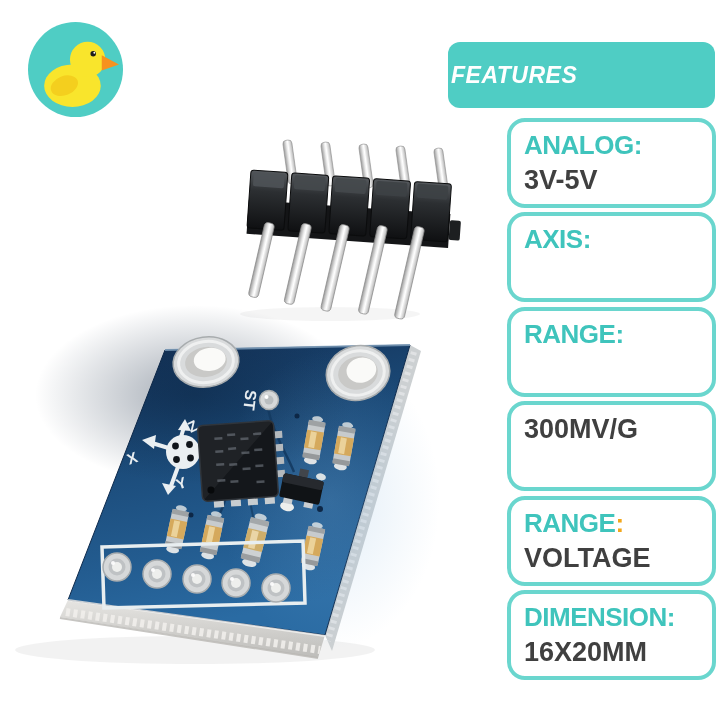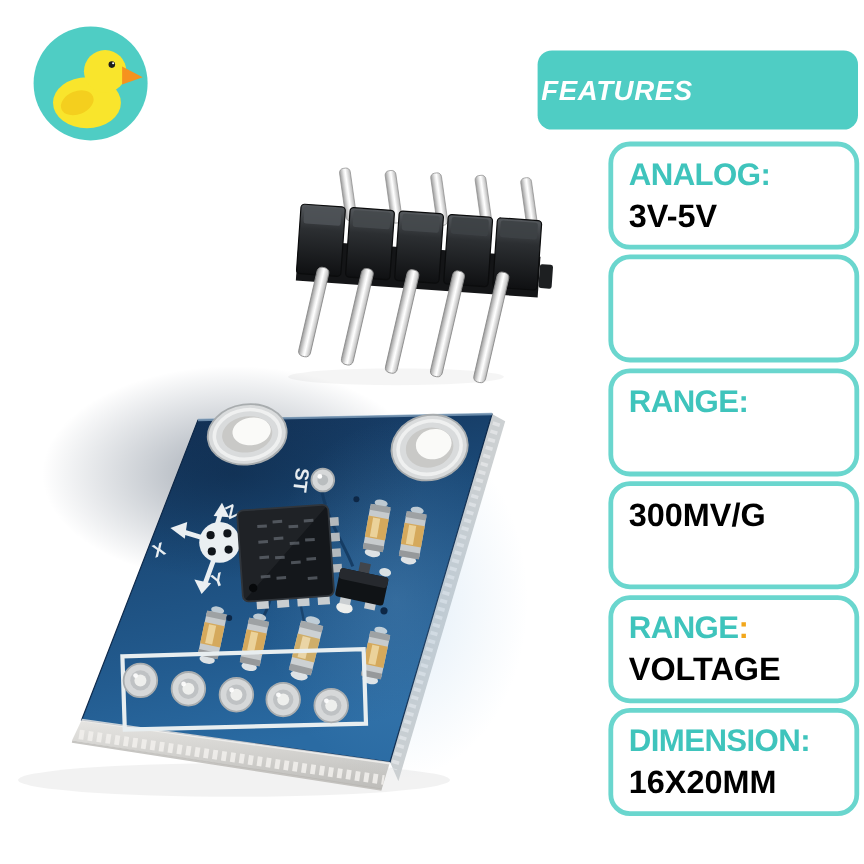--- a/index.html
+++ b/index.html
@@ -12,21 +12,21 @@
   .logo svg{position:absolute;left:0;top:0;width:95px;height:95px;}
   
   .ftitle{position:absolute;left:448px;top:42px;width:267px;height:66px;box-sizing:border-box;
           background:#4FCDC4;border-radius:12px;color:#ffffff;font-weight:bold;font-size:23px;
           line-height:66px;padding-left:3px;letter-spacing:0.5px;font-style:italic;}
   .card{position:absolute;left:507px;width:209px;height:90px;box-sizing:border-box;
         background:#ffffff;border:4px solid #6AD6CE;border-radius:18px;padding:6px 0 0 13px;
         overflow:hidden;}
   .clabel{font-weight:bold;font-size:26px;color:#3FC4BC;letter-spacing:-0.5px;line-height:34px;
           white-space:nowrap;}
-  .cvalue{font-weight:bold;font-size:27px;color:#000000;line-height:37px;white-space:nowrap;}
+  .cvalue{font-weight:bold;font-size:27px;color:#404040;line-height:37px;white-space:nowrap;}
   .colon-teal{color:#3FC4BC;}
   .colon-orange{color:#F2A71B;}
   svg text{font-family:"Liberation Sans",sans-serif;}
 </style>
 </head>
 <body>
 
 <div class="canvas">
 
   <svg class="product" viewBox="0 0 720 720">
@@ -299,20 +299,21 @@
 
   <div>
     <div class="ftitle">FEATURES</div>
 
     <div class="card" style="top:118px">
       <div class="clabel"><span>ANALOG</span><span class="colon-teal">:</span></div>
       <div class="cvalue">3V-5V</div>
     </div>
 
     <div class="card" style="top:212px">
+      <div class="clabel"><span>AXIS</span><span class="colon-teal">:</span></div>
     </div>
 
     <div class="card" style="top:307px">
       <div class="clabel"><span>RANGE</span><span class="colon-teal">:</span></div>
     </div>
 
     <div class="card" style="top:401px">
       <div class="cvalue">300MV/G</div>
     </div>
 

